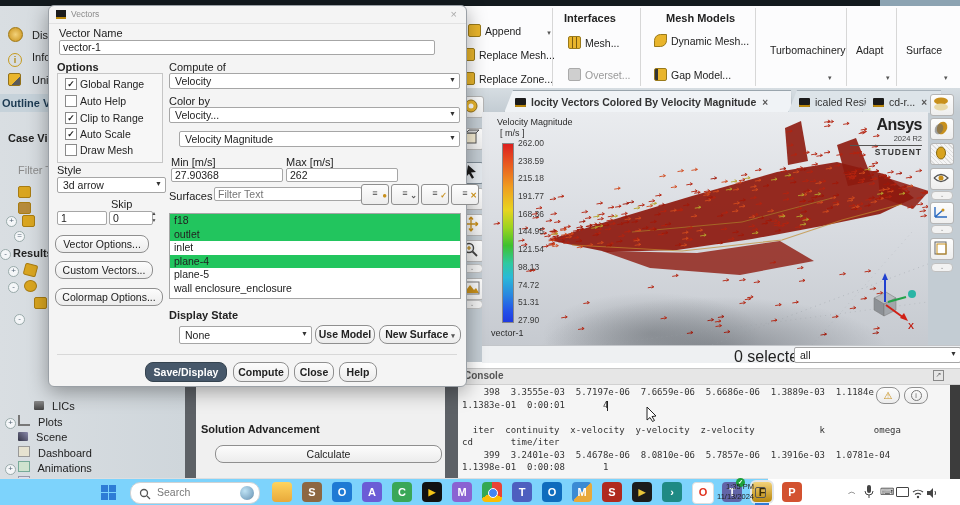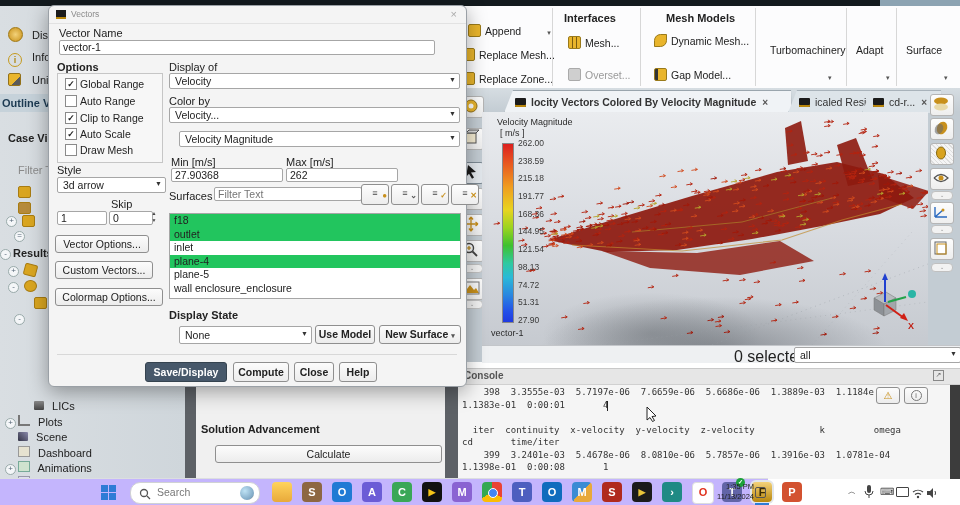--- a/index.html
+++ b/index.html
@@ -3,21 +3,21 @@
 <meta charset="utf-8">
 <style>
   html,body{margin:0;padding:0;width:960px;height:505px;overflow:hidden;
     font-family:"Liberation Sans",sans-serif;background:#fff;position:relative}
   .abs{position:absolute}
   .lbl{position:absolute;font-size:11px;color:#222;white-space:nowrap}
   .bold{font-weight:bold}
   .inp{position:absolute;background:#fff;border:1px solid #a6a6a6;border-radius:2px;
     font-size:10.5px;color:#222;padding:0 3px;line-height:13px;font-family:"Liberation Sans",sans-serif}
   .pbtn{position:absolute;background:linear-gradient(#fcfcfc,#ececec);border:1px solid #8f8f8f;
-    border-radius:3px;font-size:10.5px;color:#222;text-align:center;cursor:default;white-space:nowrap}
+    border-radius:8px;font-size:10.5px;color:#222;text-align:center;cursor:default;white-space:nowrap}
   .drop{position:absolute;background:#fff;border:1px solid #a6a6a6;border-radius:2px;
     font-size:10.5px;color:#222;padding:0 14px 0 5px;white-space:nowrap}
   .car{position:absolute;right:3px;top:50%;transform:translateY(-58%);font-size:7px;color:#333}
   .cb{position:absolute;width:10px;height:10px;background:#fff;border:1px solid #8a8a8a;
     font-size:9px;line-height:10px;text-align:center;color:#222;font-weight:bold}
   .exp{position:absolute;width:9px;height:9px;border:1px solid #9aa;border-radius:50%;
     background:#f4f6f8;font-size:8px;line-height:8px;text-align:center;color:#567}
   .tico{position:absolute;width:11px;height:10px;background:#d9a520;border:1px solid #a87c12;border-radius:2px}
   .sep{position:absolute;background:#d7d7d7;width:1px}
   .gbtn{position:absolute;font-size:10.5px;color:#222;white-space:nowrap}
@@ -210,20 +210,25 @@
         <span class="ticklbl">144.95</span>
         <span class="ticklbl">121.54</span>
         <span class="ticklbl">98.13</span>
         <span class="ticklbl">74.72</span>
         <span class="ticklbl">51.31</span>
         <span class="ticklbl">27.90</span>
       </div>
       <div class="abs" style="left:3px;top:214px;font-size:9px;color:#2b2b2b">vector-1</div>
     </div>
 
+    <div class="abs" style="right:6px;top:4px;width:72px;text-align:right">
+      <div style="font-size:16px;font-weight:bold;color:#222;letter-spacing:-0.5px">Ansys</div>
+      <div style="font-size:7.5px;color:#444;border-bottom:1px solid #555;padding-bottom:2px">2024 R2</div>
+      <div style="font-size:8.5px;font-weight:bold;color:#333;letter-spacing:1px;margin-top:1px">STUDENT</div>
+    </div>
 
     <svg width="64" height="58" viewBox="0 0 64 58" style="position:absolute;left:380px;top:160px">
       <polygon points="12,26 24,20 34,26 22,32" fill="#b8bcc0" stroke="#777" stroke-width="0.5"></polygon>
       <polygon points="12,26 22,32 22,44 12,38" fill="#8d9196" stroke="#777" stroke-width="0.5"></polygon>
       <polygon points="22,32 34,26 34,38 22,44" fill="#a2a6ab" stroke="#777" stroke-width="0.5"></polygon>
       <line x1="23" y1="30" x2="23" y2="6" stroke="#2040d0" stroke-width="2"></line>
         <polygon points="23,1 20,8 26,8" fill="#2040d0"></polygon>
       <line x1="26" y1="30" x2="44" y2="25" stroke="#23a34a" stroke-width="2"></line>
         <circle cx="50" cy="22" r="4" fill="#2ab5a5"></circle>
       <line x1="24" y1="33" x2="42" y2="46" stroke="#d02015" stroke-width="2"></line>
@@ -295,42 +300,42 @@
   </div>
 
   <div class="lbl" style="left:10px;top:21px">Vector Name</div>
   <input class="inp" style="left: 10px; top: 34px; width: 368px; height: 13px;" value="vector-1">
 
   <div class="lbl bold" style="left:8px;top:55px">Options</div>
   <div class="abs" style="left:8px;top:67px;width:104px;height:88px;border:1px solid #c6c6c6;background:#f7f7f7"></div>
   <div class="cb" style="left:16px;top:72px"><span>✓</span></div>
   <div class="lbl" style="left:31px;top:72px;font-size:10.5px">Global Range</div>
   <div class="cb" style="left:16px;top:89px"><span></span></div>
-  <div class="lbl" style="left:31px;top:89px;font-size:10.5px">Auto Range</div>
+  <div class="lbl" style="left:31px;top:89px;font-size:10.5px">Auto Help</div>
   <div class="cb" style="left:16px;top:106px"><span>✓</span></div>
   <div class="lbl" style="left:31px;top:106px;font-size:10.5px">Clip to Range</div>
   <div class="cb" style="left:16px;top:122px"><span>✓</span></div>
   <div class="lbl" style="left:31px;top:122px;font-size:10.5px">Auto Scale</div>
   <div class="cb" style="left:16px;top:138px"><span></span></div>
   <div class="lbl" style="left:31px;top:138px;font-size:10.5px">Draw Mesh</div>
 
   <div class="lbl" style="left:8px;top:158px">Style</div>
   <div class="drop" style="left:8px;top:171px;width:88px;height:14px;line-height:14px"><span>3d arrow</span><span class="car">▼</span></div>
 
   <div class="lbl" style="left:8px;top:203px">Scale</div>
   <div class="lbl" style="left:62px;top:192px">Skip</div>
   <input class="inp" style="left: 8px; top: 205px; width: 42px; height: 12px;" value="1">
   <input class="inp" style="left: 60px; top: 205px; width: 36px; height: 12px;" value="0">
   <div class="abs" style="left:100px;top:204px;width:10px;height:16px;font-size:5px;color:#444;line-height:7px;text-align:center">▲<br>▼</div>
 
   <div class="pbtn" style="left:6px;top:229px;width:92px;height:16px;line-height:16px">Vector Options...</div>
   <div class="pbtn" style="left:6px;top:255px;width:96px;height:16px;line-height:16px">Custom Vectors...</div>
   <div class="pbtn" style="left:6px;top:282px;width:106px;height:16px;line-height:16px">Colormap Options...</div>
 
-  <div class="lbl" style="left:120px;top:55px">Display of</div>
+  <div class="lbl" style="left:120px;top:55px">Compute of</div>
   <div class="drop" style="left:120px;top:67px;width:270px;height:14px;line-height:14px"><span>Velocity</span><span class="car">▼</span></div>
   <div class="lbl" style="left:120px;top:89px">Color by</div>
   <div class="drop" style="left:120px;top:101px;width:270px;height:14px;line-height:14px"><span>Velocity...</span><span class="car">▼</span></div>
   <div class="drop" style="left:130px;top:125px;width:260px;height:14px;line-height:14px"><span>Velocity Magnitude</span><span class="car">▼</span></div>
 
   <div class="lbl" style="left:122px;top:150px">Min [m/s]</div>
   <div class="lbl" style="left:237px;top:150px">Max [m/s]</div>
   <input class="inp" style="left: 122px; top: 162px; width: 104px; height: 12px;" value="27.90368">
   <input class="inp" style="left: 237px; top: 162px; width: 104px; height: 12px;" value="262">
 
@@ -355,21 +360,21 @@
   <div class="pbtn" style="left:266px;top:319px;width:58px;height:17px;line-height:17px;font-weight:bold">Use Model</div>
   <div class="pbtn" style="left:330px;top:319px;width:80px;height:17px;line-height:17px;font-weight:bold"><span>New Surface</span> <span style="font-size:7px;color:#555">▾</span></div>
 
   <div class="abs" style="left:8px;top:348px;width:400px;height:1px;background:#d8d8d8"></div>
   <div class="pbtn" style="left:96px;top:356px;width:80px;height:18px;line-height:18px;background:#47586a;color:#fff;font-weight:bold;border-color:#35434f">Save/Display</div>
   <div class="pbtn" style="left:184px;top:356px;width:54px;height:18px;line-height:18px;font-weight:bold">Compute</div>
   <div class="pbtn" style="left:245px;top:356px;width:38px;height:18px;line-height:18px;font-weight:bold">Close</div>
   <div class="pbtn" style="left:290px;top:356px;width:36px;height:18px;line-height:18px;font-weight:bold">Help</div>
 </div>
 
-<div class="abs" style="left:0;top:478px;width:768px;height:27px;background:#c4b5fd;border-top:1px solid #dcdee0;z-index:60">
+<div class="abs" style="left:0;top:478px;width:768px;height:27px;background:#7dd3fc;border-top:1px solid #dcdee0;z-index:60">
   <div class="abs" style="left:100px;top:5px;width:17px;height:17px">
     <svg width="17" height="17">
         <rect x="1" y="1" width="7" height="7" fill="#2e7cd6"></rect>
         <rect x="9" y="1" width="7" height="7" fill="#2e7cd6"></rect>
         <rect x="1" y="9" width="7" height="7" fill="#2e7cd6"></rect>
         <rect x="9" y="9" width="7" height="7" fill="#2e7cd6"></rect>
       </svg>
   </div>
   <div class="abs" style="left:130px;top:3px;width:128px;height:20px;background:#fff;border:1px solid #d0d2d4;border-radius:10px">
     <span style="position:absolute;left:8px;top:3px"><svg width="12" height="12">

